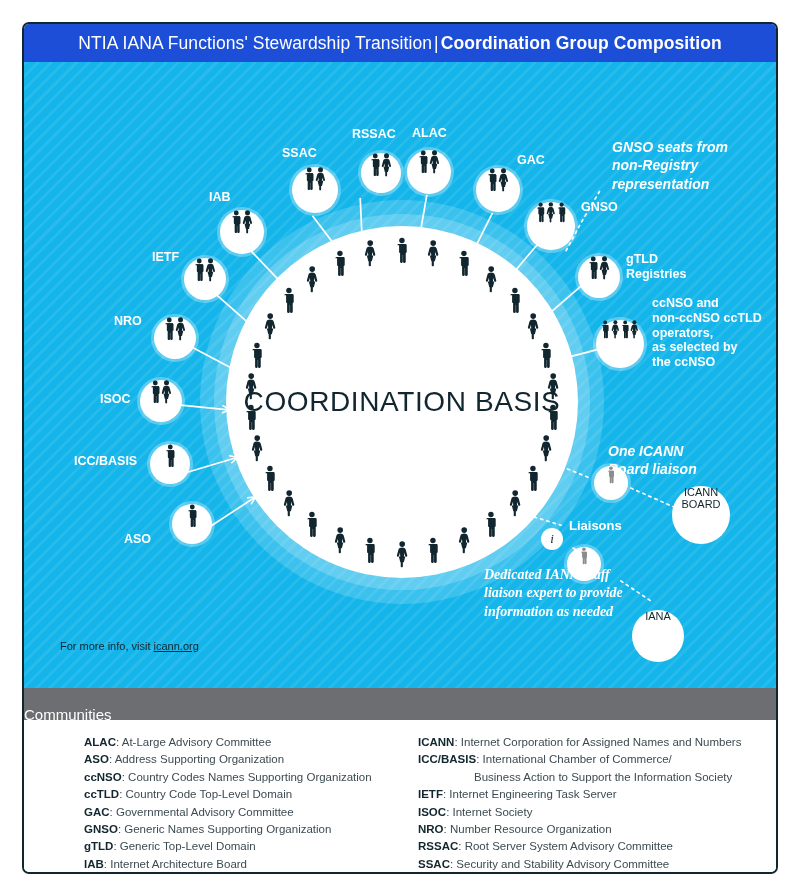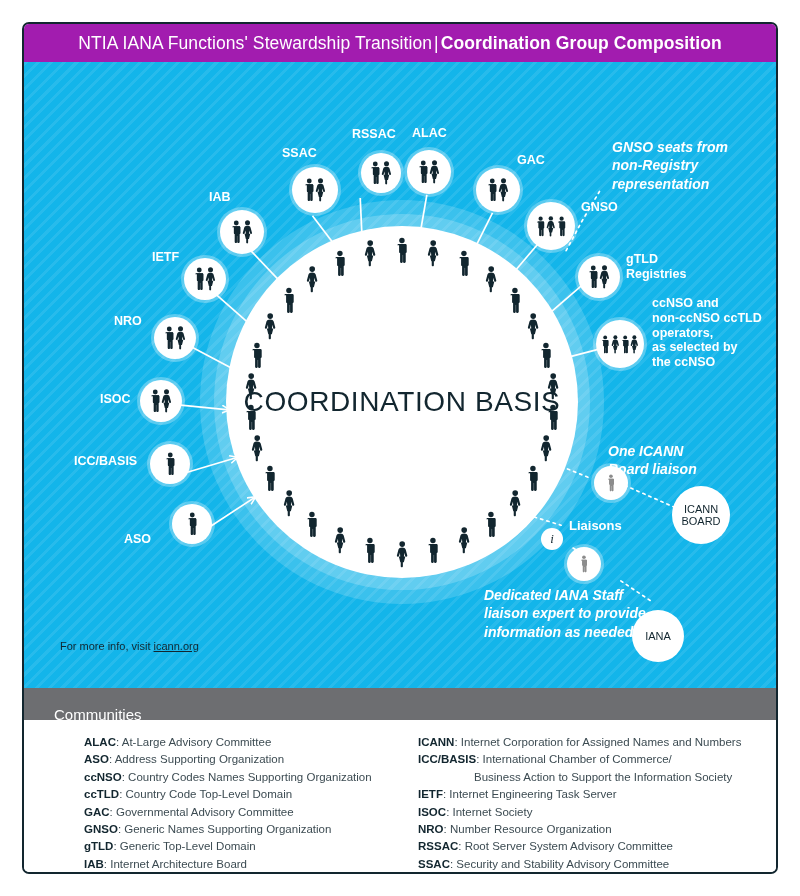--- a/index.html
+++ b/index.html
@@ -16,21 +16,21 @@
     border: 2px solid #12262f;
     border-radius: 7px;
     overflow: hidden;
     background: #ffffff;
   }
 
   
   .header {
     position: absolute; left: 0; top: 0;
     width: 100%; height: 38px;
-    background: #a21caf;
+    background: #1d4ed8;
     display: flex; align-items: center; justify-content: center;
   }
   .header-title {
     color: #ffffff;
     font-size: 17.5px;
     letter-spacing: .1px;
     white-space: nowrap;
   }
   .header-title .bold { font-weight: bold; }
   .header-title .sep { padding: 0 2px; font-weight: 300; }
@@ -80,21 +80,21 @@
   .fig { display: block; }
 
   
   .ring-fig { position: absolute; }
 
   
   .bubble {
     position: absolute;
     border-radius: 50%;
     background: #ffffff;
-    display: flex; align-items: center; justify-content: center;
+    display: flex; justify-content: center;
     gap: 1px;
     box-shadow: 0 0 0 3px rgba(255,255,255,.30);
   }
   .bubble.plain { box-shadow: none; }
   .bubble-text {
     color: #12262f;
     font-size: 11px;
     line-height: 1.12;
     text-align: center;
     font-weight: 400;
@@ -143,21 +143,21 @@
   .moreinfo a { color: #12262f; text-decoration: underline; }
 
   
   .comm-bar {
     position: absolute; left: 0; top: 664px;
     width: 100%; height: 32px;
     background: #6d6e71;
     display: flex; align-items: center;
   }
   .comm-bar span {
-    color: #ffffff; font-size: 15px; padding-left: 30px; font-weight: 400; margin-top: 20px;
+    color: #ffffff; font-size: 15px; font-weight: 400; margin-top: 20px;
   }
   .comm-body {
     position: absolute; left: 0; top: 696px;
     width: 100%; height: 156px;
     background: #ffffff;
     display: flex;
     padding: 14px 0 0 0;
   }
   .comm-col { width: 50%; padding-left: 60px; }
   .comm-col.right { padding-left: 18px; }
@@ -619,21 +619,21 @@
     </div>
     <div class="lbl" style="left:545px;top:456px;font-size:13px;">Liaisons</div>
     <div class="info-dot" style="left:517px;top:466px;">i</div>
     <div class="bubble" style="left:543px;top:485px;width:34px;height:34px;">
         <svg class="fig" width="7.92" height="18" viewBox="0 0 20 44">
           <circle cx="10" cy="5" r="4.6" fill="#8c8c8c"></circle>
           <path d="M4.4 11h11.2c1.2 0 2 .9 2 2.1v11.4c0 .9-.7 1.5-1.5 1.5h-.4V41c0 1-.8 1.7-1.8 1.7s-1.8-.7-1.8-1.7V29.2h-1.2V41c0 1-.8 1.7-1.8 1.7S7.3 42 7.3 41V26h-.4c-.9 0-1.5-.6-1.5-1.5V13.1C5.4 11.9 3.2 11 4.4 11z" fill="#8c8c8c"></path>
           <path d="M2.4 13.1C2.4 11.9 3.3 11 4.5 11h11c1.2 0 2.1.9 2.1 2.1v11.4c0 .9-.6 1.5-1.4 1.5v15c0 1.1-.9 1.9-2 1.9-1 0-1.9-.8-1.9-1.9V29.3h-1.2v11.7c0 1.1-.9 1.9-1.9 1.9s-2-.8-2-1.9V26c-.8 0-1.4-.6-1.4-1.5V13.1z" fill="#8c8c8c"></path>
         </svg>
       </div>
-    <div class="note" style="left:460px;top:524px;">Dedicated IANA Staff
+    <div class="note" style="left:460px;top:504px;font-family:Liberation Serif, serif;">Dedicated IANA Staff
 liaison expert to provide
 information as needed</div>
     <div class="bubble plain" style="left:608px;top:548px;width:52px;height:52px;">
       <span class="bubble-text">IANA</span>
     </div>
 
     <div class="moreinfo">
       <span>For more info, visit </span><a href="#">icann.org</a>
     </div>
   </div>

